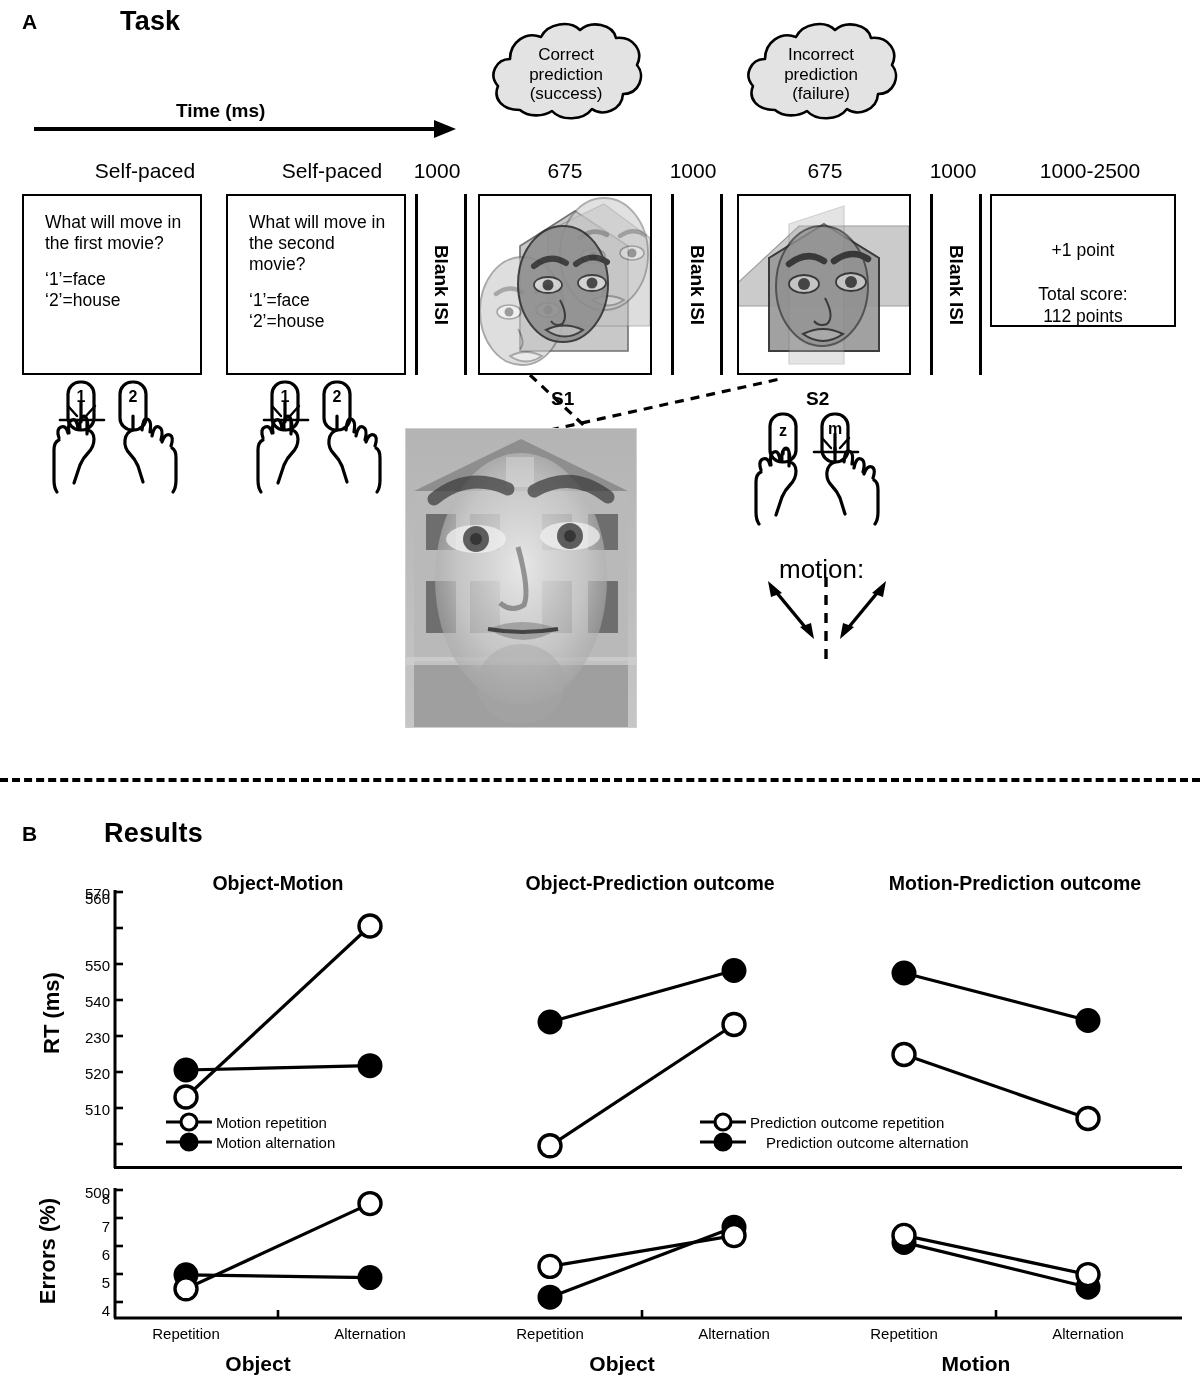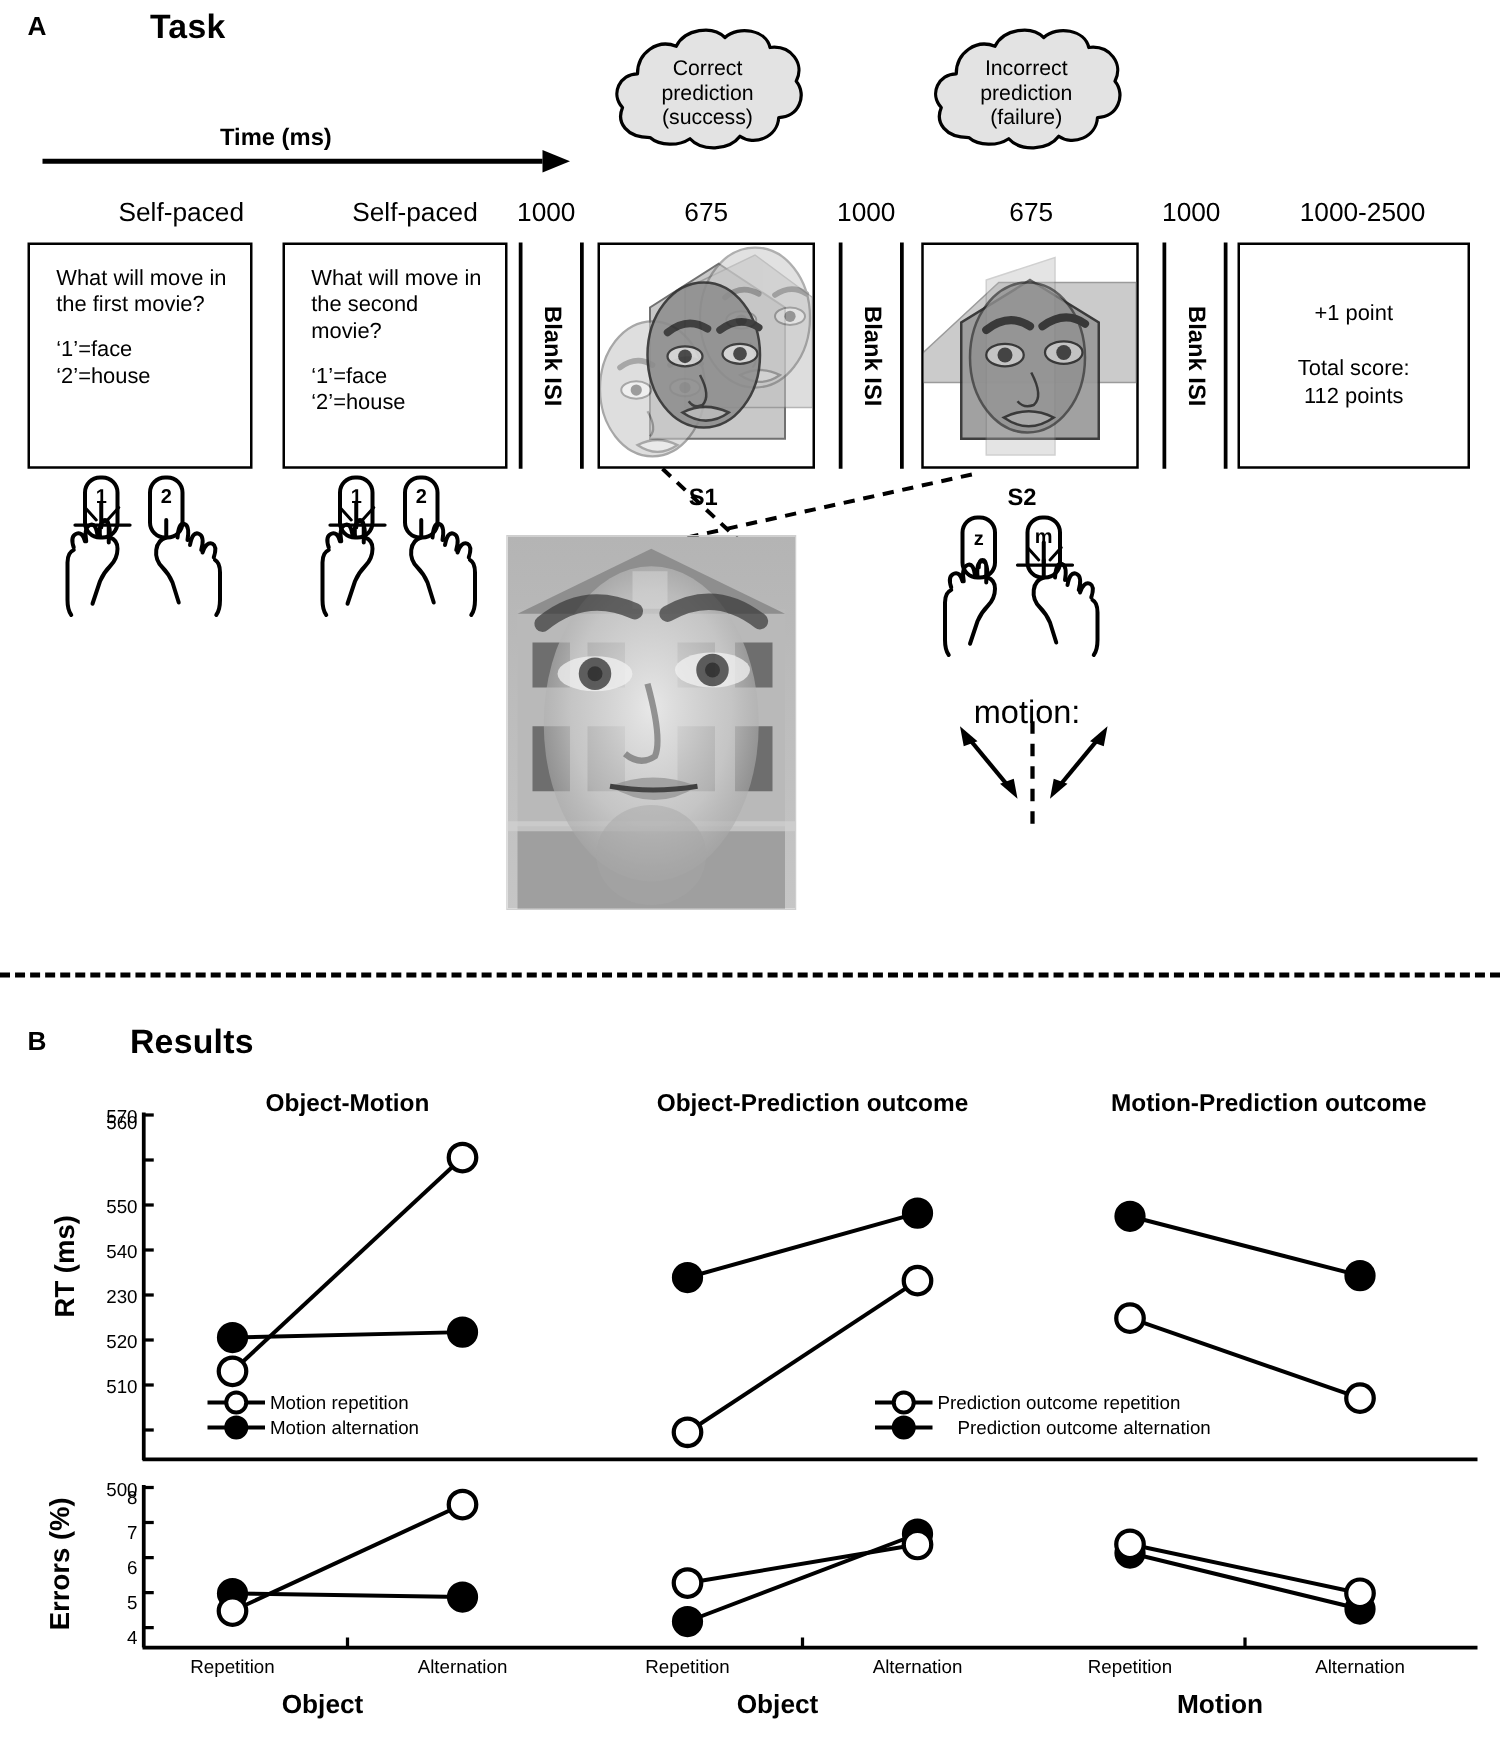--- a/index.html
+++ b/index.html
@@ -223,21 +223,21 @@
     <line x1="2" y1="55" x2="232" y2="4" stroke="#000" stroke-width="3.2" stroke-dasharray="9,7"></line>
   </svg>
 </div>
 
 <div class="isi-wrap" style="left:930px; top:194px; width:52px; height:181px;">
   <div class="isi-bar" style="left:0;"></div>
   <div class="isi-bar" style="right:0;"></div>
   <div class="isi-text">Blank ISI</div>
 </div>
 
-<div class="abs frame-box" style="left:990px; top:194px; width:186px; height:181px;">
+<div class="abs frame-box" style="left:990px; top:194px; width:186px; height:133px;">
   <div class="feedback-text" style="padding-top:43px;">
     <div>+1 point</div>
     <div style="height:22px;"></div>
     <div>Total score:</div>
     <div>112 points</div>
   </div>
 </div>
 
 <div class="abs" style="left:48px; top:380px;">
   <svg width="160" height="115" viewBox="0 0 160 115" aria-hidden="true">

